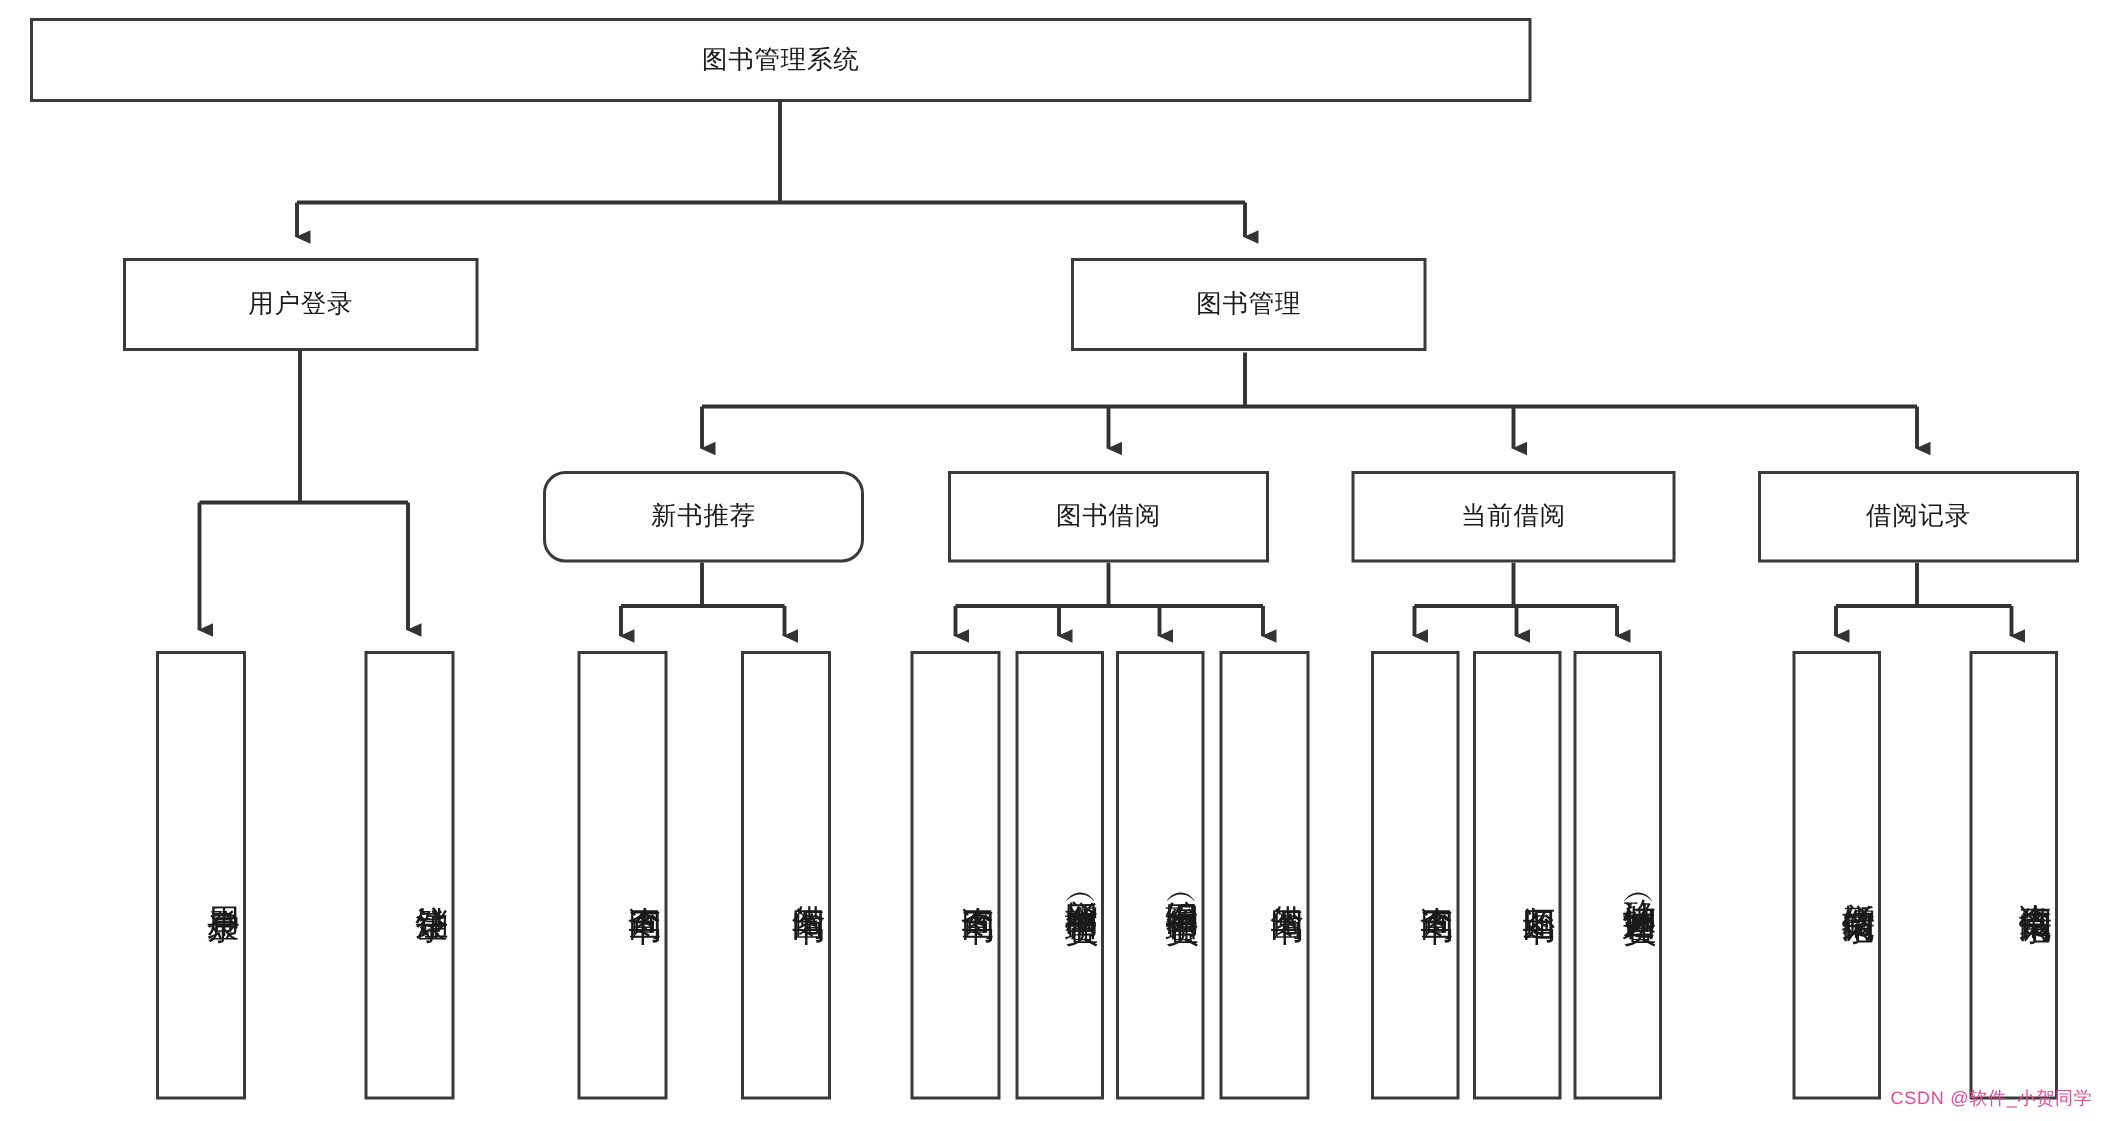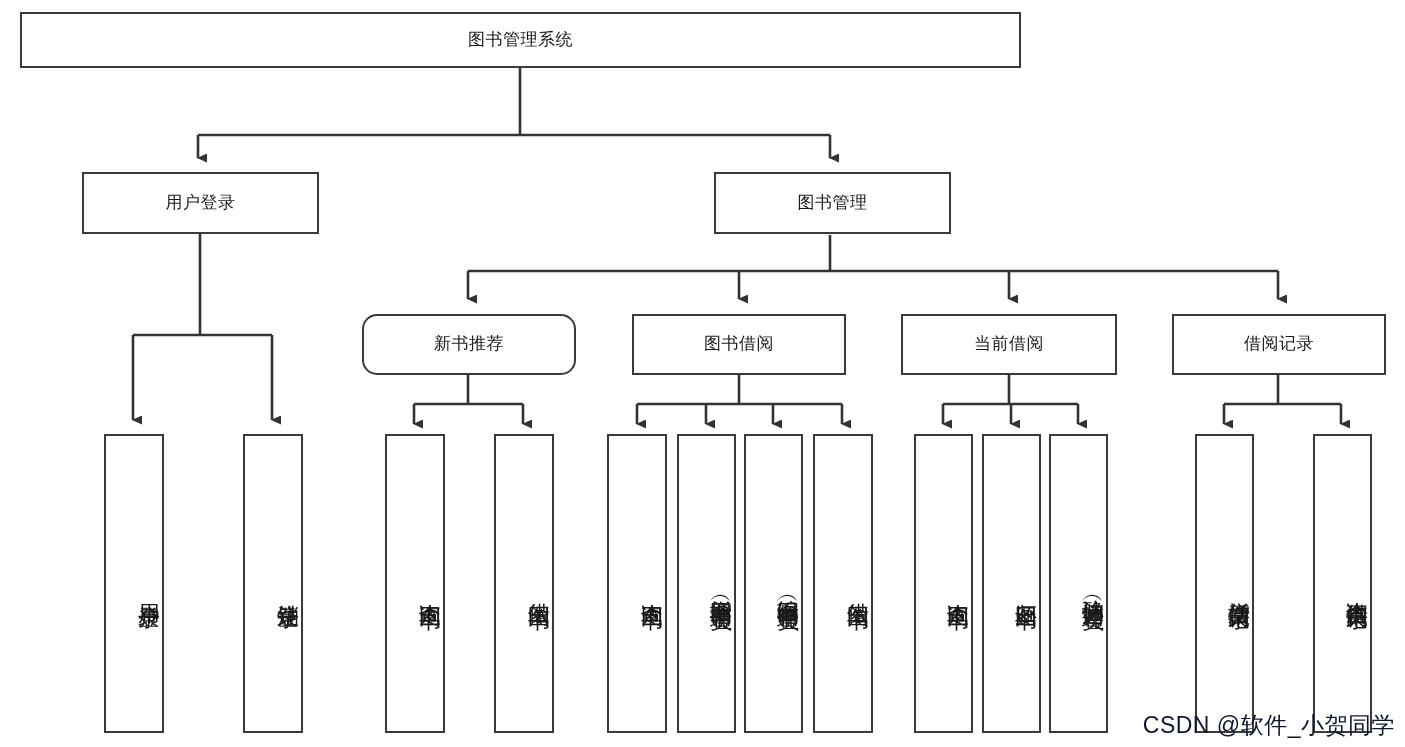--- a/index.html
+++ b/index.html
@@ -53,22 +53,22 @@
   }
   .node.v > span {
     writing-mode: vertical-rl;
     text-orientation: upright;
     white-space: nowrap;
   }
   #watermark {
     position: absolute;
     right: 10px;
     bottom: 6px;
-    font-size: 23px;
-    color: #0f172a;
+    font-size: 12px;
+    color: #ec4899;
     letter-spacing: 0.5px;
     white-space: nowrap;
     user-select: none;
   }
 </style>
 </head>
 <body>
 
 <div id="canvas">
 

